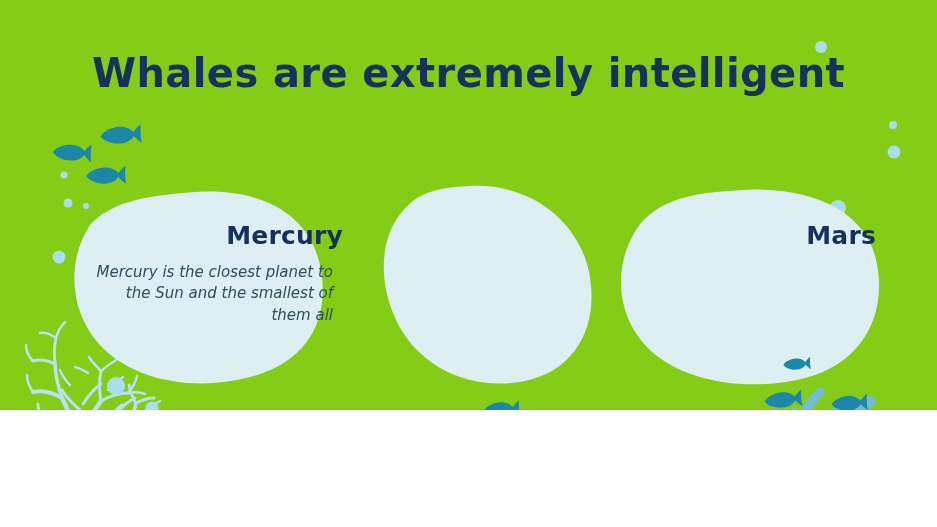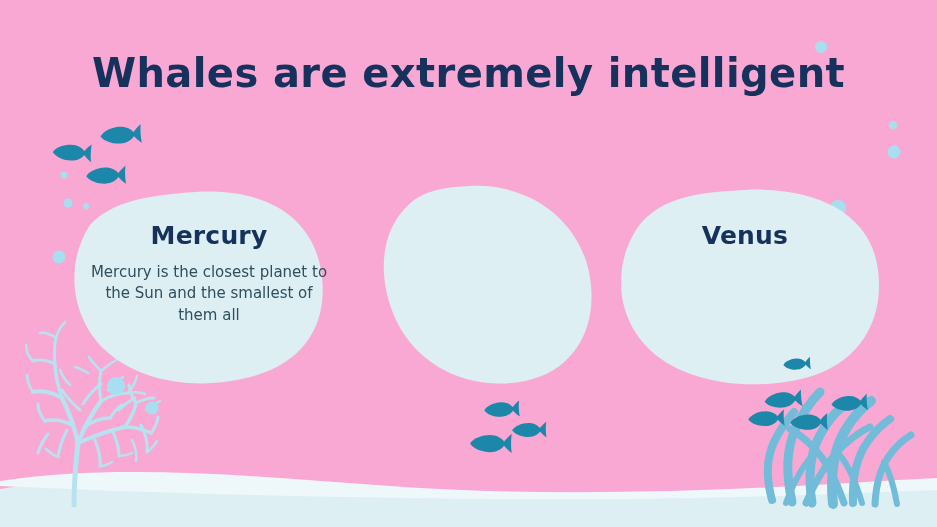--- a/index.html
+++ b/index.html
@@ -3,22 +3,22 @@
 <meta charset="utf-8">
 <style>
   html, body {
     margin: 0;
     padding: 0;
     background: #ffffff;
   }
   #slide {
     position: relative;
     width: 937px;
-    height: 527px;
-    background: #f9a8d4;
+    height: 410px;
+    background: #84cc16;
     overflow: hidden;
     font-family: "DejaVu Sans", sans-serif;
   }
 
   
   .layer {
     position: absolute;
     left: 0;
     top: 0;
     width: 937px;
@@ -41,37 +41,38 @@
     font-size: 40px;
     font-weight: bold;
     letter-spacing: 0.4px;
     color: #16325c;
     white-space: nowrap;
   }
 
   
   .card {
     position: absolute;
-    text-align: center;
+    text-align: right;
   }
   .card-title {
     font-family: "DejaVu Sans", sans-serif;
     font-size: 25px;
     font-weight: bold;
     color: #16325c;
     letter-spacing: 0.2px;
     margin: 0 0 12px 0;
     line-height: 1.1;
   }
   .card-body {
     font-family: "DejaVu Sans", sans-serif;
     font-size: 15px;
     line-height: 1.45;
     color: #2f4e5e;
     margin: 10px;
+    font-style: italic;
   }
 
   #card-mercury { left: 75px;  top: 222px; width: 268px; }
   #card-venus   { left: 360px; top: 222px; width: 240px; }
   #card-mars    { left: 614px; top: 222px; width: 262px; }
 </style>
 </head>
 <body>
 
 <div id="slide">
@@ -208,17 +209,17 @@
 
     <div id="title">Whales are extremely intelligent</div>
 
     <div class="card" id="card-mercury">
       <h2 class="card-title">Mercury</h2>
       <p class="card-body">Mercury is the closest planet to the Sun and the smallest of them all</p>
     </div>
 
 
     <div class="card" id="card-mars">
-      <h2 class="card-title">Venus</h2>
+      <h2 class="card-title">Mars</h2>
     </div>
 
   </div>
 </div>
 
 </body></html>

